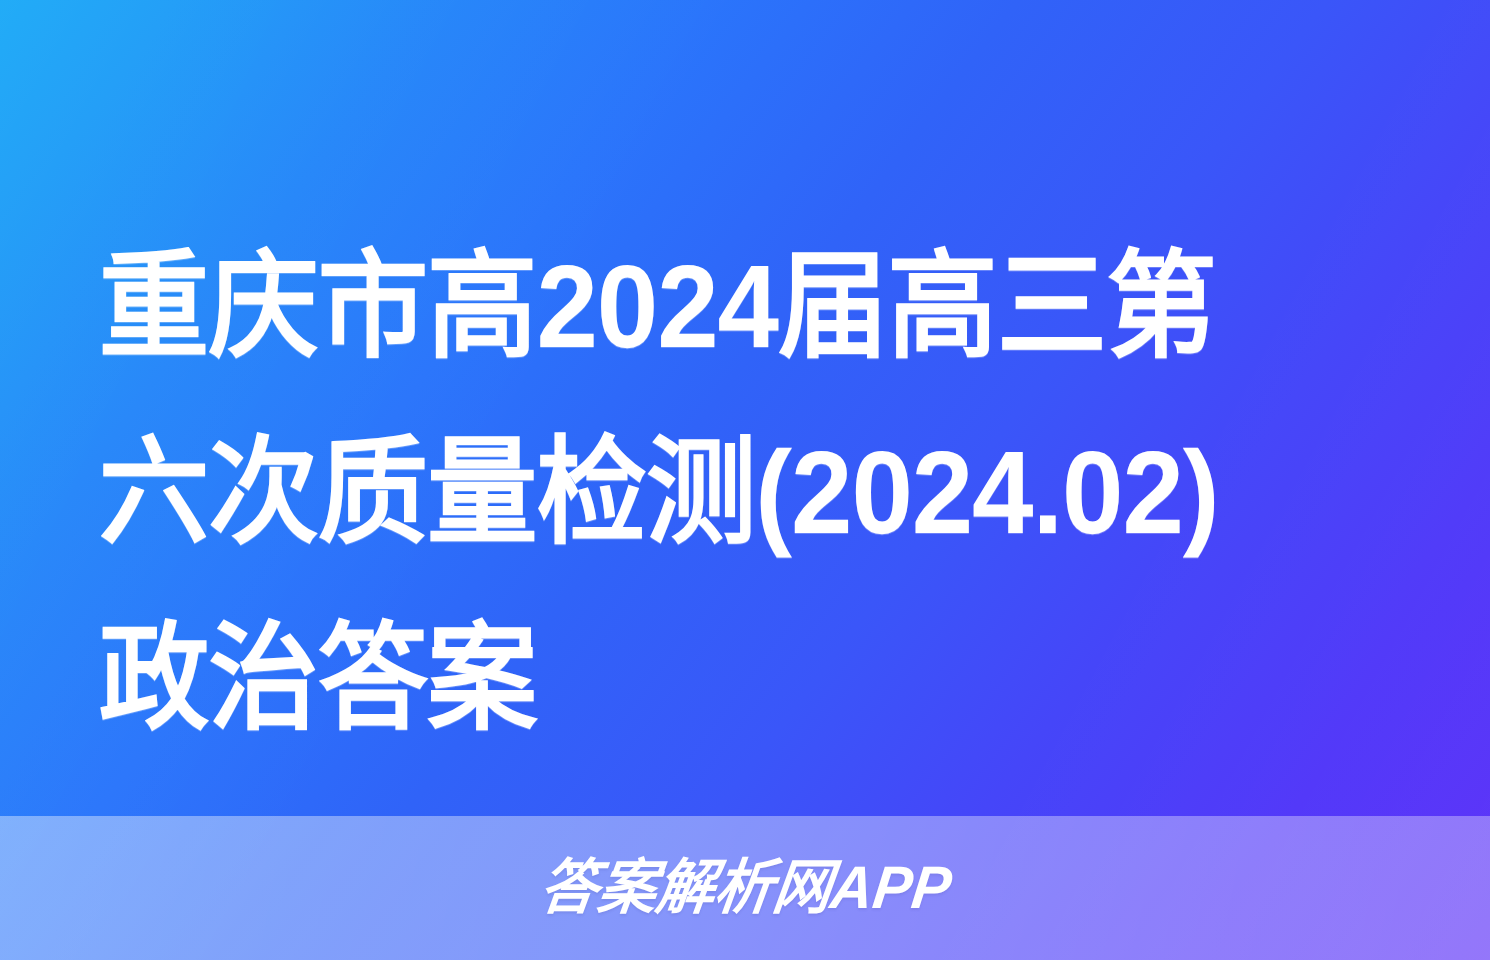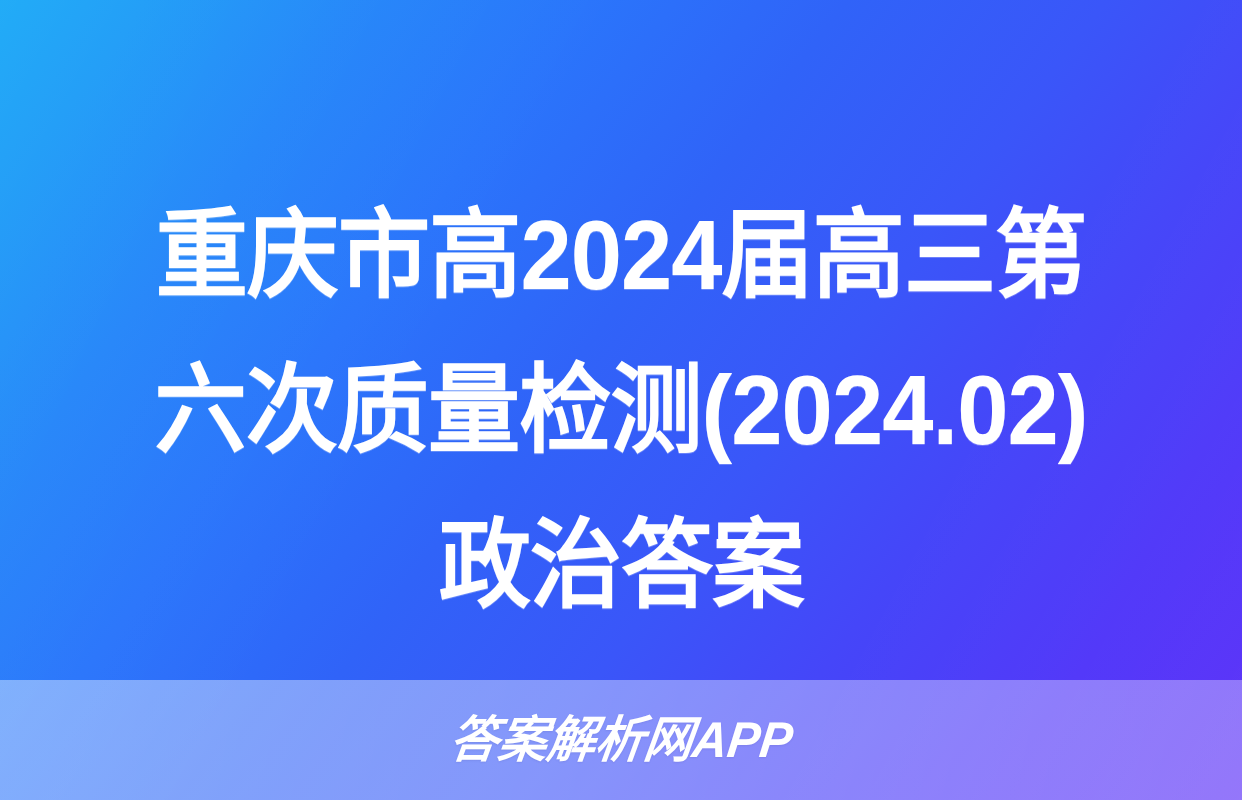--- a/index.html
+++ b/index.html
@@ -47,21 +47,20 @@
         rgba(255,255,255,0.03) 100%);
     pointer-events: none;
   }
 
   
   .headline {
     position: absolute;
     left: 0;
     right: 0;
     top: 178px;
-    text-align: center;
     padding: 0 48px;
     box-sizing: border-box;
   }
 
   .headline-line {
     display: block;
     color: #ffffff;
     font-size: 98px;
     line-height: 155px;
     font-weight: 700;

